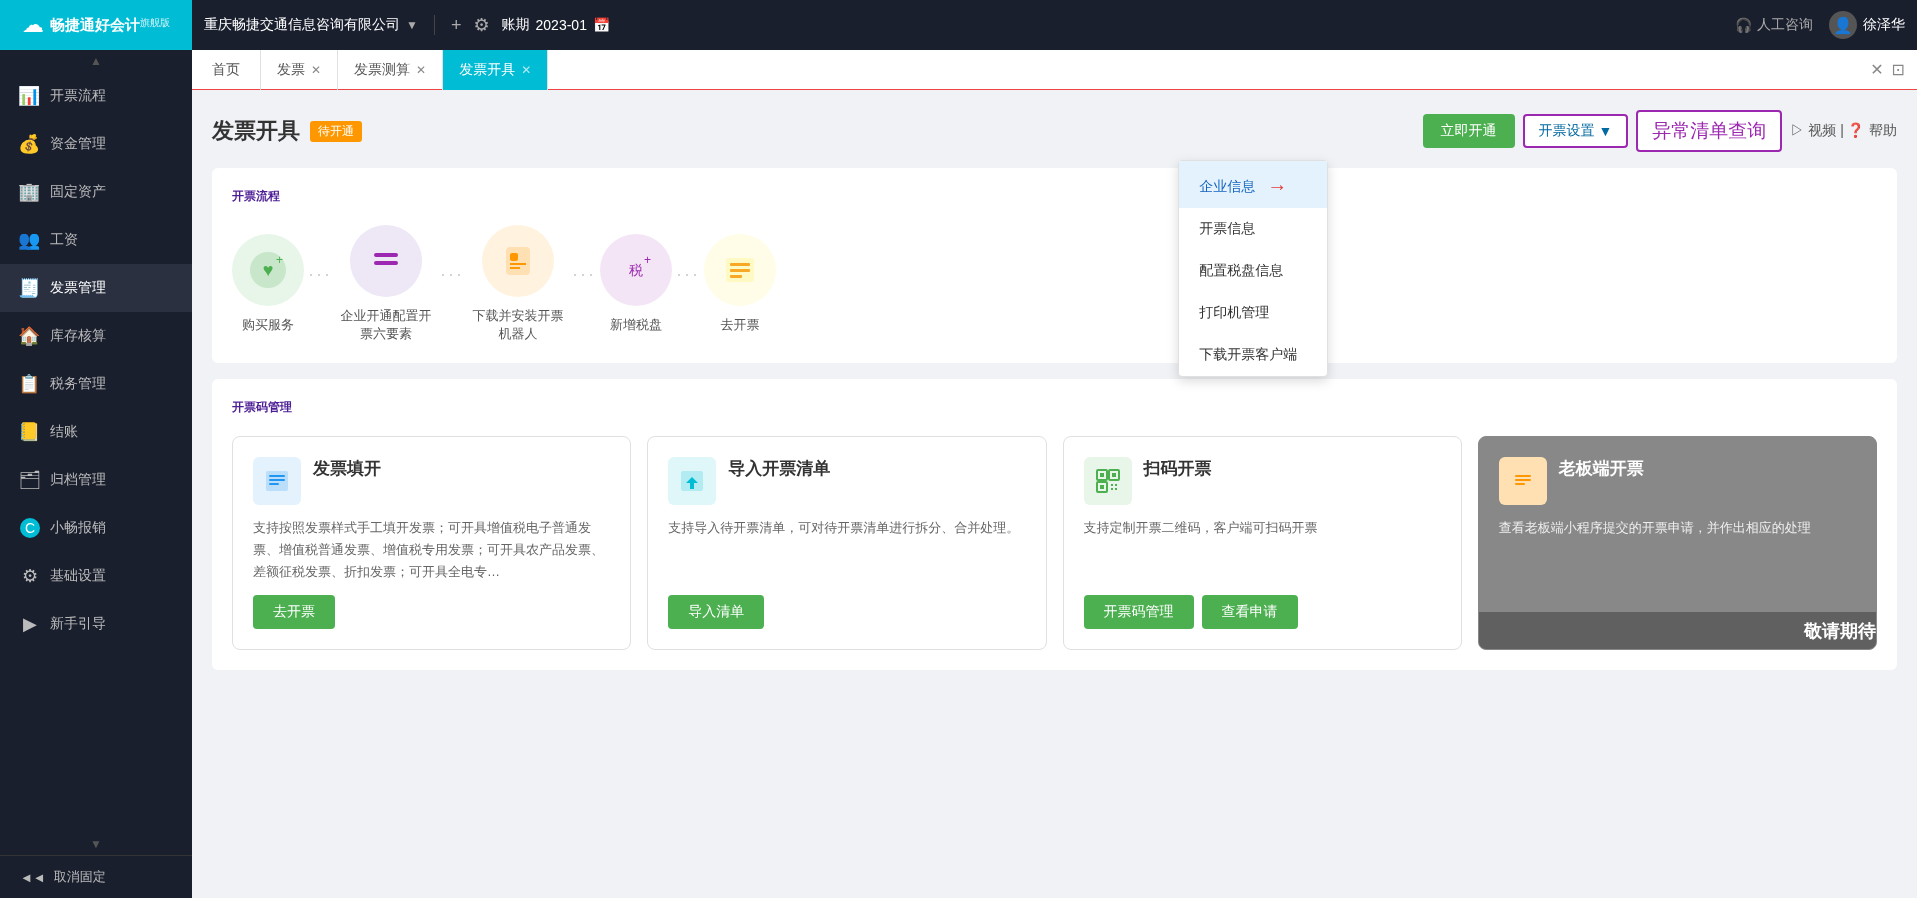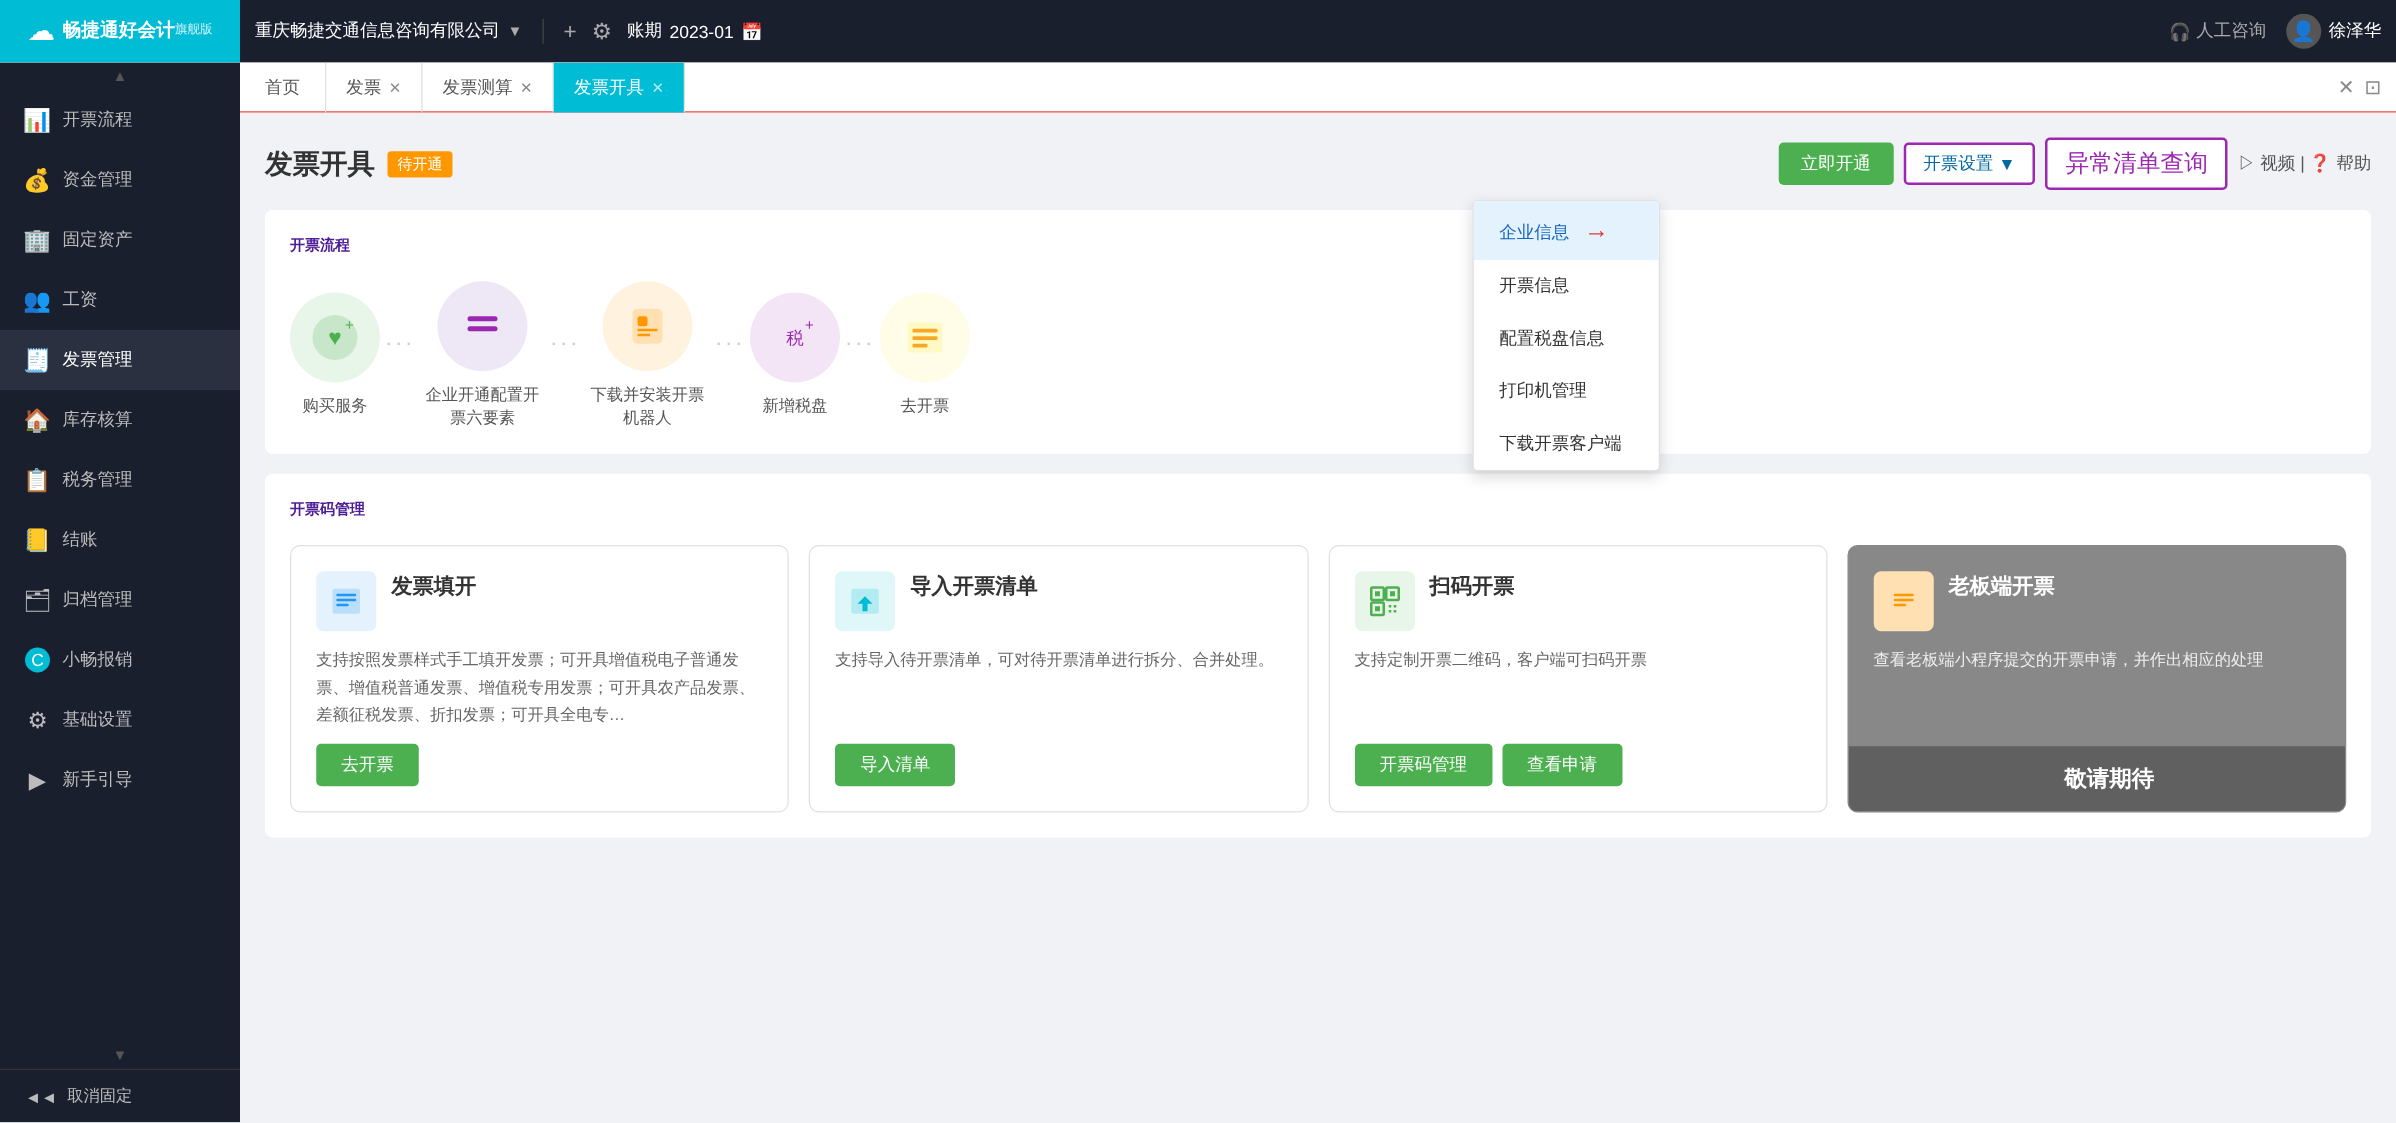--- a/index.html
+++ b/index.html
@@ -402,21 +402,21 @@
                       <rect x="3" y="4" width="22" height="20" rx="2" fill="#ffe0b2"></rect>
                       <rect x="6" y="8" width="16" height="2" rx="1" fill="#ff9800"></rect>
                       <rect x="6" y="12" width="16" height="2" rx="1" fill="#ff9800"></rect>
                       <rect x="6" y="16" width="10" height="2" rx="1" fill="#ff9800"></rect>
                     </svg>
                 </div>
                 <span class="method-title" style="color:#fff;">老板端开票</span>
               </div>
               <div class="method-desc" style="color:#eee;">查看老板端小程序提交的开票申请，并作出相应的处理</div>
 
-              <div style="position:absolute; bottom:0; left:0; right:0; height:52px; background:rgba(80,80,80,0.7); display:flex; align-items:center; justify-content:center;padding-left:20px;">
+              <div style="position:absolute; bottom:0; left:0; right:0; height:37px; background:rgba(80,80,80,0.7); display:flex; align-items:center; justify-content:flex-end;padding-left:20px;">
                 <span style="color:#fff; font-size:18px; font-weight:bold;">敬请期待</span>
               </div>
             </div>
           </div>
         </div>
       </div>
     </div>
   </div>
 </div>
 

